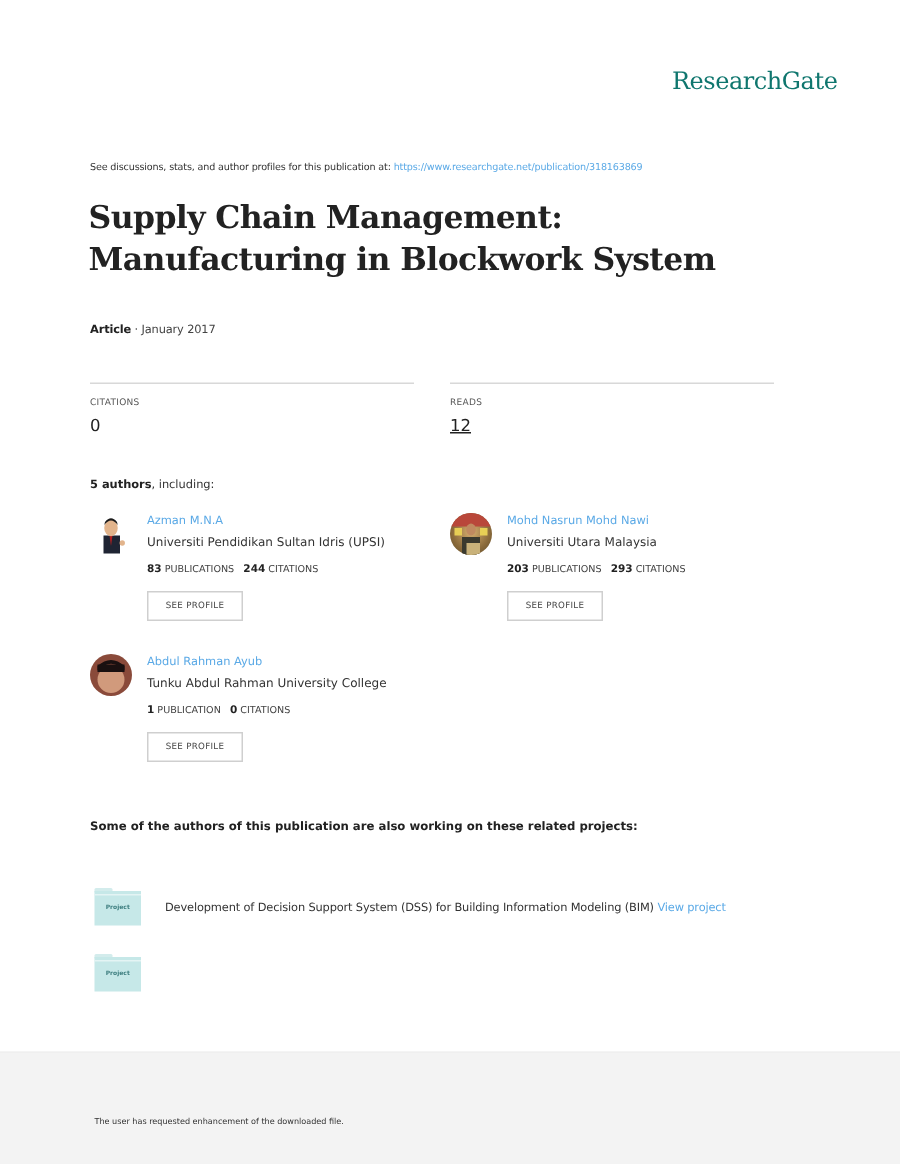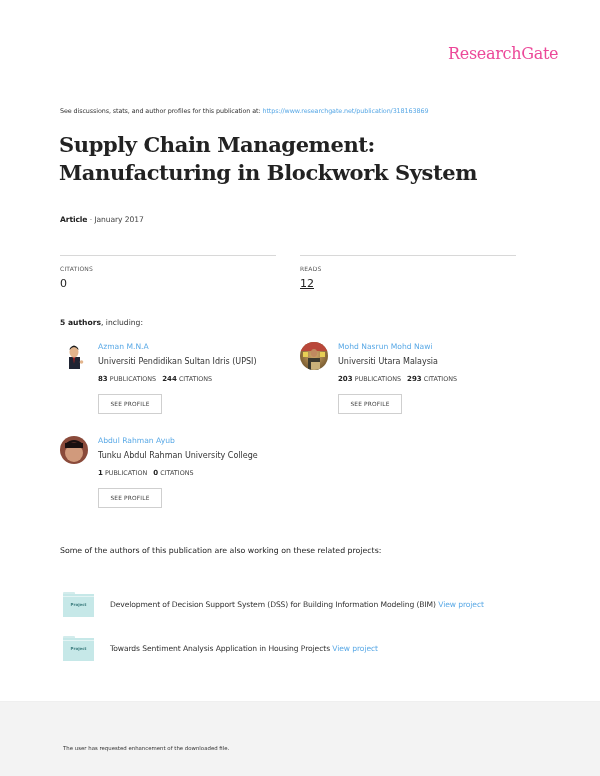--- a/index.html
+++ b/index.html
@@ -1,21 +1,21 @@
 <!DOCTYPE html>
 <html><head>
   <meta charset="utf-8">
   <style>
     * { margin: 0; padding: 0; box-sizing: border-box; }
     html, body { width: 600px; height: 776px; background: #ffffff; overflow: hidden; }
     body { position: relative; font-family: "DejaVu Sans", sans-serif; color: #222; }
     .abs { position: absolute; }
     .brand {
       left: 448px; top: 44px;
-      font-family: "DejaVu Serif", serif; font-size: 16px; color: #ec4899;
+      font-family: "DejaVu Serif", serif; font-size: 16px; color: #0f766e;
       letter-spacing: -0.3px;
     }
     .see-disc { left: 60px; top: 107px; font-size: 6.4px; color: #333; white-space: nowrap; letter-spacing: -0.1px; text-align: center; }
     .see-disc a { color: #5aa9e6; text-decoration: none; }
     .title {
       left: 59px; top: 131px; width: 480px;
       font-family: "DejaVu Serif", serif; font-size: 21px; line-height: 28px;
       color: #222; letter-spacing: -0.4px;
     }
     .meta { left: 60px; top: 215px; font-size: 7.6px; color: #444; letter-spacing: -0.1px; }
@@ -33,21 +33,21 @@
     .author-name { position: absolute; left: 38px; top: 0; font-size: 7.6px; color: #5aa9e6; white-space: nowrap; }
     .author-inst { position: absolute; left: 38px; top: 15px; font-size: 8px; color: #333; white-space: nowrap; }
     .author-stats { position: absolute; left: 38px; top: 33px; font-size: 6.4px; color: #444; white-space: nowrap; }
     .author-stats b { color: #222; font-size: 7px; }
     .see-profile {
       position: absolute; left: 38px; top: 52px; width: 64px; height: 20px;
       border: 1px solid #cfcfcf; background: #fff;
       font-size: 5.8px; color: #444; text-align: center; line-height: 18px;
       letter-spacing: 0.2px; cursor: pointer;
     }
-    .projects-heading { left: 60px; top: 546px; font-size: 7.8px; color: #222; font-weight: normal; }
+    .projects-heading { left: 60px; top: 546px; font-size: 7.8px; color: #222; font-weight: bold; }
     .project-row { left: 60px; width: 500px; height: 26px; margin-top: 14px; }
     .folder {
       position: absolute; left: 3px; top: 0; width: 31px; height: 25px;
     }
     .folder .tab { position: absolute; left: 0; top: 0; width: 12px; height: 3px; background: #d3ecec; border-radius: 1px 1px 0 0; }
     .folder .body { position: absolute; left: 0; top: 2px; width: 31px; height: 23px; background: #c6e8e8; }
     .folder .body::before { content: ""; position: absolute; left: 0; top: 2px; width: 31px; height: 1px; background: #e4f4f4; }
     .folder .lbl { position: absolute; left: 0; top: 10px; width: 31px; text-align: center; font-size: 4px; color: #3f7f80; font-weight: bold; }
     .project-text { position: absolute; left: 50px; top: 8px; font-size: 7.6px; color: #333; white-space: nowrap; letter-spacing: -0.1px; }
     .project-text a { color: #5aa9e6; text-decoration: none; }
@@ -148,20 +148,17 @@
     <span>Development of Decision Support System (DSS) for Building Information Modeling (BIM) </span><a>View project</a>
   </div>
 </div>
 
 <div class="abs project-row" style="top:622px;">
   <div class="folder">
     <div class="tab"></div>
     <div class="body"></div>
     <div class="lbl">Project</div>
   </div>
-  <div class="project-text">
-    <span>Towards Sentiment Analysis Application in Housing Projects </span><a>View project</a>
-  </div>
 </div>
 
 <div class="abs footer">
   <div class="footer-line2">The user has requested enhancement of the downloaded file.</div>
 </div>
 
 </body></html>

